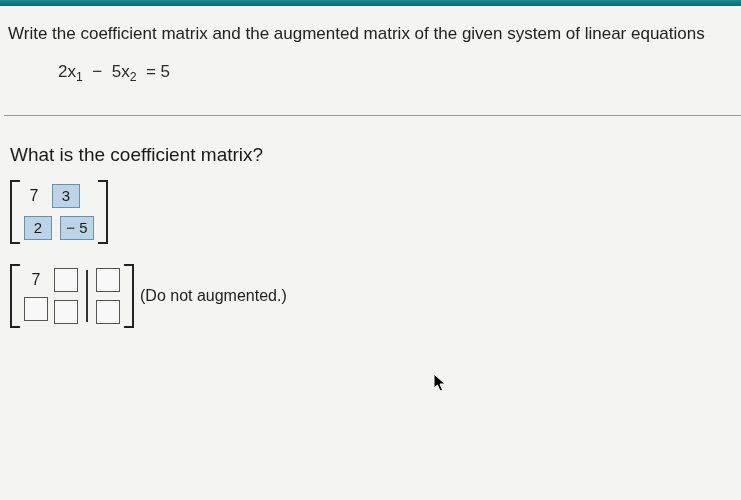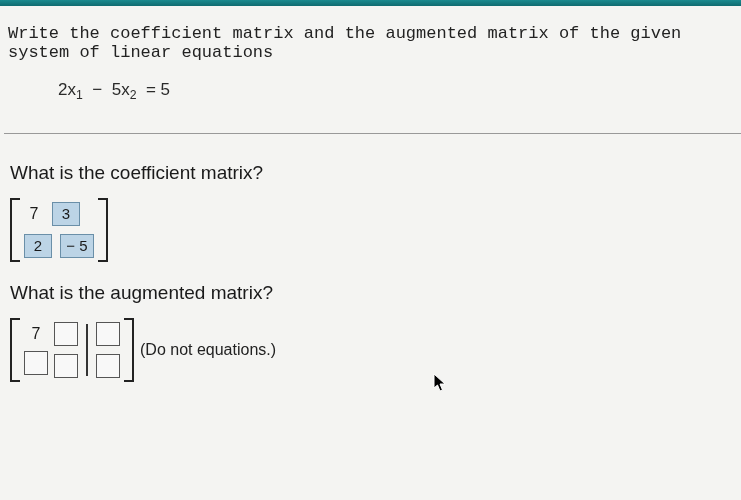--- a/index.html
+++ b/index.html
@@ -17,21 +17,20 @@
       height: 6px;
       background: linear-gradient(#1a8a8f, #0f6b70);
     }
     .content {
       padding: 18px 0 0 4px;
     }
     .prompt {
       font-size: 17px;
       padding: 0 8px 0 4px;
       color: #222;
-      font-family: Liberation Mono, monospace;
     }
     .equations {
       padding: 14px 0 18px 54px;
       font-size: 17px;
       line-height: 1.7;
       color: #2a2a2a;
     }
     .sub { font-size: 0.72em; vertical-align: sub; line-height: 0; }
     .divider {
       border: none;
@@ -154,21 +153,20 @@
         <div class="cell-filled wide">− 5</div>
       </div>
     </div>
     <div class="bracket bracket-right">
       <div class="corner-top"></div>
         <div class="side"></div>
         <div class="corner-bot"></div>
     </div>
   </div>
 
-  <div class="question">What is the augmented matrix?</div>
 
   <div class="matrix">
     <div class="bracket bracket-left">
       <div class="corner-top"></div>
         <div class="side"></div>
         <div class="corner-bot"></div>
     </div>
     <div class="aug-body">
       <div class="aug-col">
         <div class="cell-plain">7</div>
@@ -182,20 +180,20 @@
       <div class="aug-col">
         <div class="cell-empty"></div>
         <div class="cell-empty"></div>
       </div>
     </div>
     <div class="bracket bracket-right">
       <div class="corner-top"></div>
         <div class="side"></div>
         <div class="corner-bot"></div>
     </div>
-    <div class="hint">(Do not equations.)</div>
+    <div class="hint">(Do not augmented.)</div>
   </div>
 
 </div>
 
 <svg class="cursor" width="16" height="20" viewBox="0 0 16 20">
   <path d="M1 1 L1 15 L4.5 12 L7 18 L9.5 17 L7 11 L12 11 Z" fill="#000" stroke="#fff" stroke-width="1"></path>
 </svg>
 
 </body></html>

